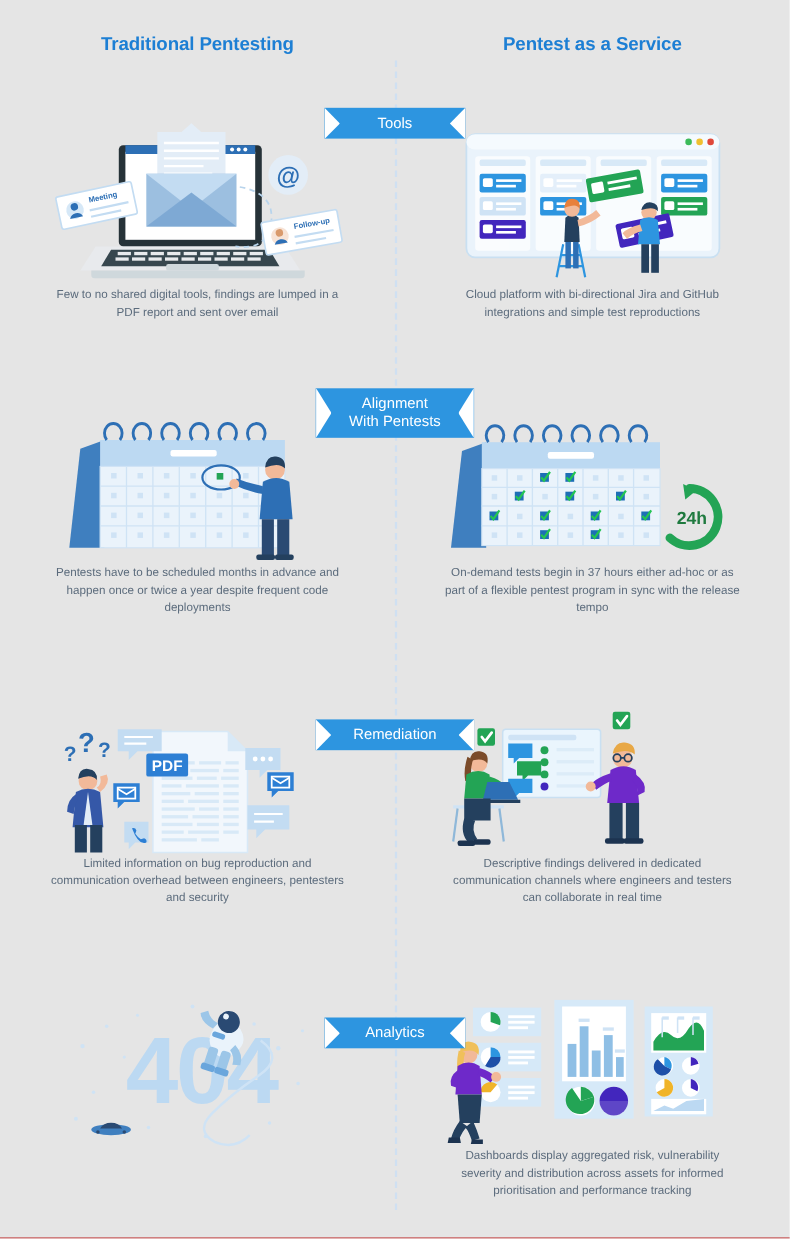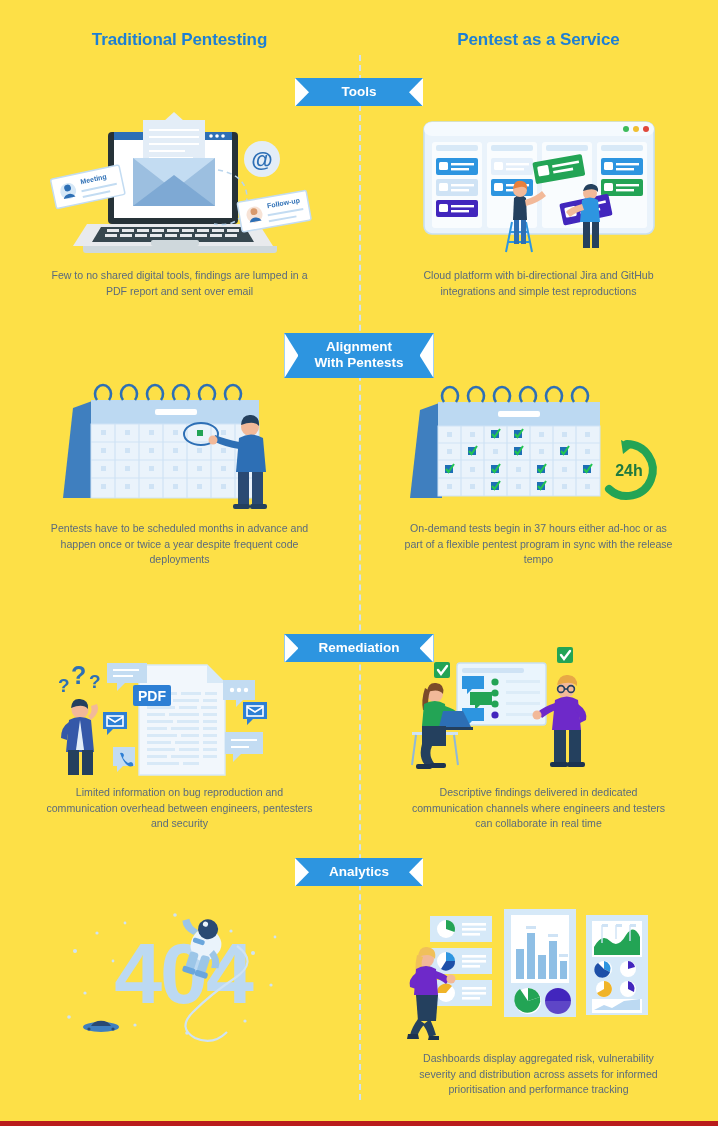--- a/index.html
+++ b/index.html
@@ -6,22 +6,22 @@
   * { box-sizing: border-box; margin: 0; padding: 0; }
   html, body {
     width: 718px; height: 1126px;
     font-family: "Liberation Sans", sans-serif;
     background: #ffffff;
     overflow: hidden;
   }
   .page {
     position: relative;
     width: 718px; height: 1126px;
-    background: #fde047;
-    border-bottom: 5px solid #b91c1c;
+    background: #e5e5e5;
+    border-bottom: 1px solid #b91c1c;
     padding-left: 47px;
   }
 
   
   .divider {
     position: absolute;
     left: 359px; top: 55px;
     width: 0; height: 1045px;
     border-left: 2px dashed #cfe0f2;
   }
@@ -45,25 +45,26 @@
     position: absolute;
     left: 0; width: 718px;
     display: flex; justify-content: center;
     z-index: 5;
   }
   .banner {
     position: relative;
     background: #2d95e0;
     color: #ffffff;
     font-size: 13.5px;
-    font-weight: bold;
+    font-weight: normal;
     text-align: center;
     line-height: 1.22;
     padding: 6px 34px;
     min-width: 128px;
+    margin-top: 20px;
   }
   .banner.tall { padding: 6px 30px; }
   .banner::before, .banner::after {
     content: "";
     position: absolute;
     top: 0; bottom: 0;
     width: 14px;
     background: #ffffff;
   }
   .banner::before {
@@ -75,21 +76,21 @@
     clip-path: polygon(100% 0, 0 50%, 100% 100%);
   }
 
   
   .row { position: absolute; left: 0; width: 718px; }
   .cells { display: flex; }
   .cell { flex: 1 1 50%; display: flex; flex-direction: column; align-items: center; }
   .art { display: block; }
   .caption {
     width: 268px;
-    margin-top: 8px;
+    margin-top: 1px;
     font-size: 10.6px;
     line-height: 1.48;
     color: #5b6b7c;
     text-align: center;
   }
 </style>
 </head>
 <body>
 
 <div class="page">
@@ -641,21 +642,21 @@
             <rect x="175" y="98" width="12" height="34" fill="#24405e"></rect>
           <rect x="156" y="130" width="18" height="5" rx="2" fill="#1c3350"></rect>
             <rect x="173" y="130" width="18" height="5" rx="2" fill="#1c3350"></rect>
         </svg>
         <div class="caption">Descriptive findings delivered in dedicated communication channels where engineers and testers can collaborate in real time</div>
       </div>
 
     </div>
   </div>
 
-  <div class="banner-wrap" style="top:858px">
+  <div class="banner-wrap" style="top:905px">
     <div class="banner">Analytics</div>
   </div>
 
   <div class="row" style="top:893px">
     <div class="cells">
 
       <div class="cell">
         <svg class="art" width="290" height="150" viewBox="0 0 290 150">
           <g fill="#cfe3f5">
             <circle cx="40" cy="58" r="2"></circle>

